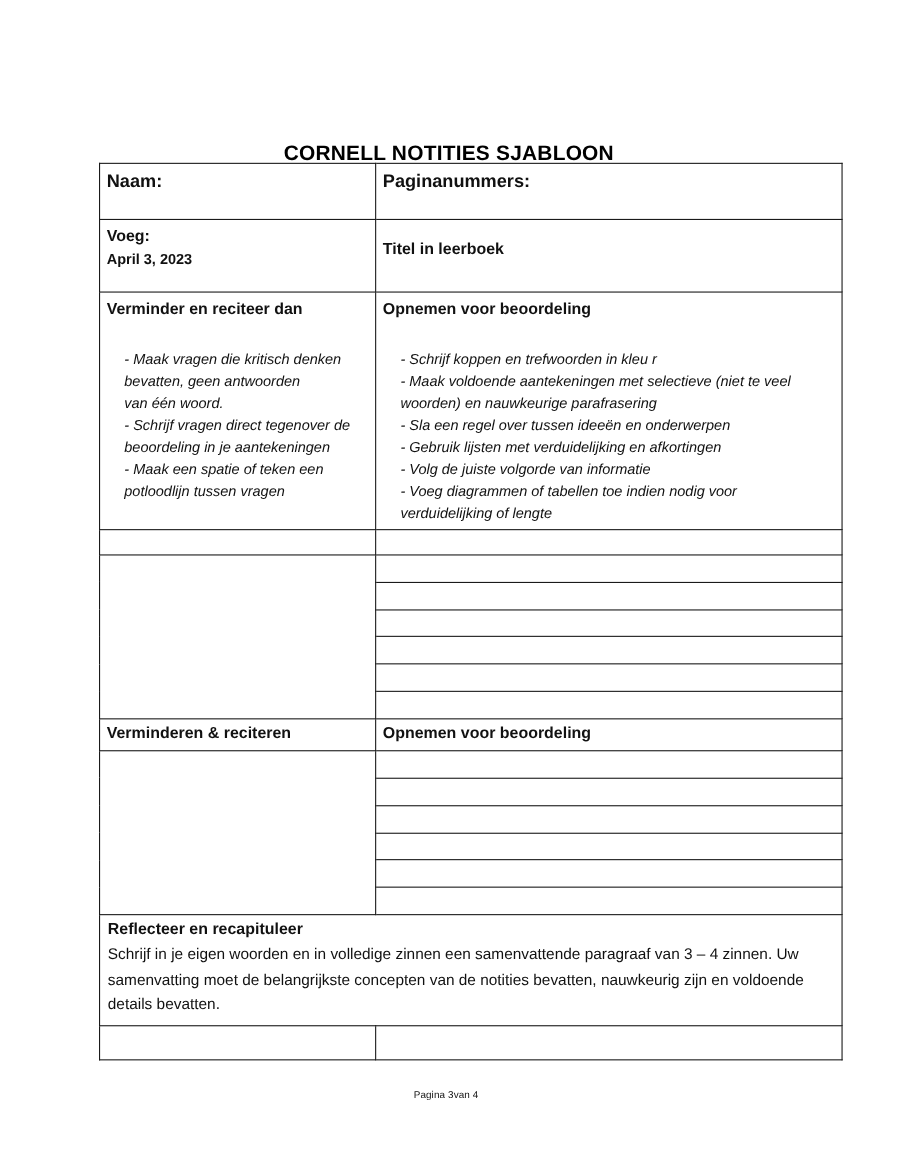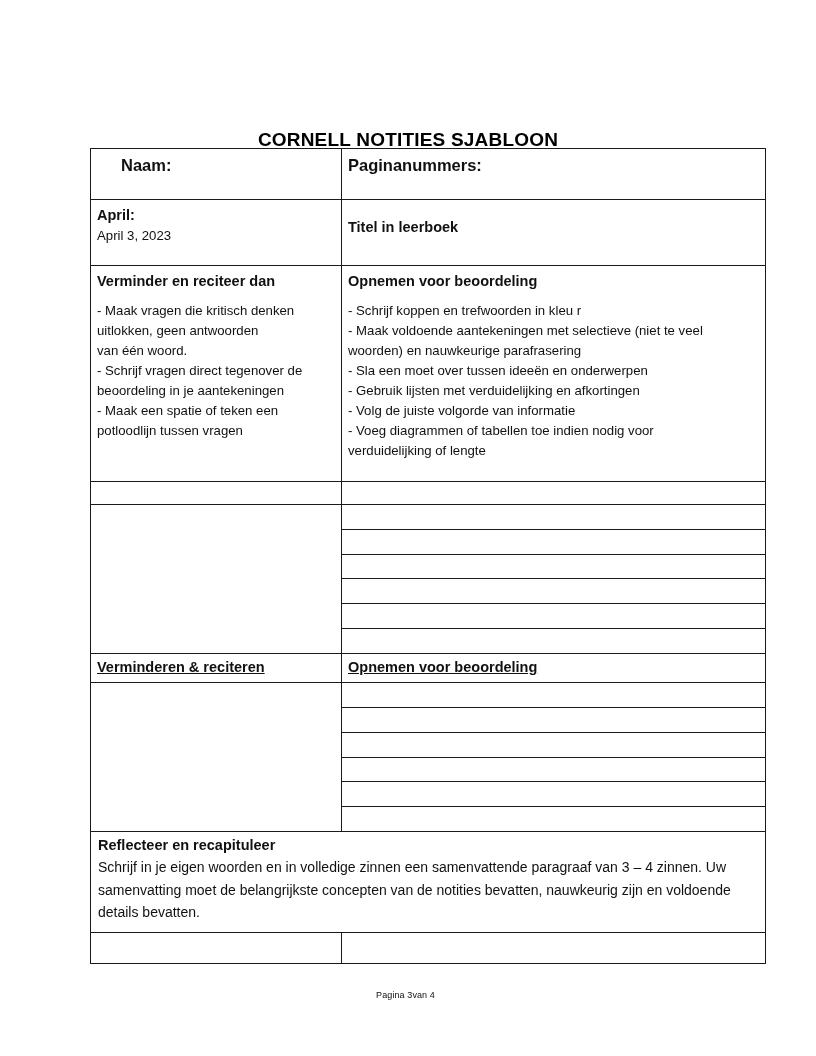--- a/index.html
+++ b/index.html
@@ -57,44 +57,44 @@
   }
 
   .col-left  { width: 251px; }
   .col-right { width: 424px; }
 
   .cellpad {
     padding: 5px 6px 6px 6px;
   }
   .cellpad-tight {
     padding: 3px 6px 4px 6px;
-    text-decoration: underline;
   }
 
   .hdr {
     font-weight: bold;
     font-size: 14.5px;
     line-height: 1.45;
   }
   .hdr-big {
     font-weight: bold;
     font-size: 16.5px;
     line-height: 1.4;
   }
   .sub {
-    font-weight: normal;
+    font-weight: bold;
     font-size: 13.2px;
     line-height: 1.5;
   }
 
   .spacer-line { height: 9px; }
 
   .bullets {
-    margin: 0;
+    margin: 16px;
     padding: 0;
+    font-style: italic;
   }
   .bullets .b {
     display: block;
     white-space: pre-wrap;
   }
 
   .body-para {
     font-size: 14px;
     line-height: 1.62;
     white-space: pre-wrap;
@@ -125,70 +125,70 @@
 
   <table class="cornell">
     <colgroup>
       <col class="col-left">
       <col class="col-right">
     </colgroup>
     <tbody>
 
       <tr>
         <td>
-          <div class="cellpad" style="height:39px;margin-left:24px;">
+          <div class="cellpad" style="height:39px;">
             <div class="hdr-big">Naam:</div>
           </div>
         </td>
         <td>
           <div class="cellpad" style="height:39px;">
             <div class="hdr-big">Paginanummers:</div>
           </div>
         </td>
       </tr>
 
       <tr>
         <td>
           <div class="cellpad" style="height:42px;">
-            <div class="hdr">April:</div>
+            <div class="hdr">Voeg:</div>
             <div class="sub">April 3, 2023</div>
           </div>
         </td>
         <td>
           <div class="cellpad" style="height:42px;padding-top:17px;">
             <div class="hdr">Titel in leerboek</div>
           </div>
         </td>
       </tr>
 
       <tr>
         <td>
           <div class="cellpad" style="height:204px;">
             <div class="hdr">Verminder en reciteer dan</div>
             <div class="spacer-line"></div>
             <div class="bullets">
               <span class="b">- Maak vragen die kritisch denken</span>
-              <span class="b">uitlokken, geen antwoorden</span>
+              <span class="b">bevatten, geen antwoorden</span>
               <span class="b">van één woord.</span>
               <span class="b">- Schrijf vragen direct tegenover de</span>
               <span class="b">beoordeling in je aantekeningen</span>
               <span class="b">- Maak een spatie of teken een</span>
               <span class="b">potloodlijn tussen vragen</span>
             </div>
           </div>
         </td>
         <td>
           <div class="cellpad" style="height:204px;">
             <div class="hdr">Opnemen voor beoordeling</div>
             <div class="spacer-line"></div>
             <div class="bullets">
               <span class="b">- Schrijf koppen en trefwoorden in kleu r</span>
               <span class="b">- Maak voldoende aantekeningen met selectieve (niet te veel</span>
               <span class="b">woorden) en nauwkeurige parafrasering</span>
-              <span class="b">- Sla een moet over tussen ideeën en onderwerpen</span>
+              <span class="b">- Sla een regel over tussen ideeën en onderwerpen</span>
               <span class="b">- Gebruik lijsten met verduidelijking en afkortingen</span>
               <span class="b">- Volg de juiste volgorde van informatie</span>
               <span class="b">- Voeg diagrammen of tabellen toe indien nodig voor</span>
               <span class="b">verduidelijking of lengte</span>
             </div>
           </div>
         </td>
       </tr>
 
       <tr>

